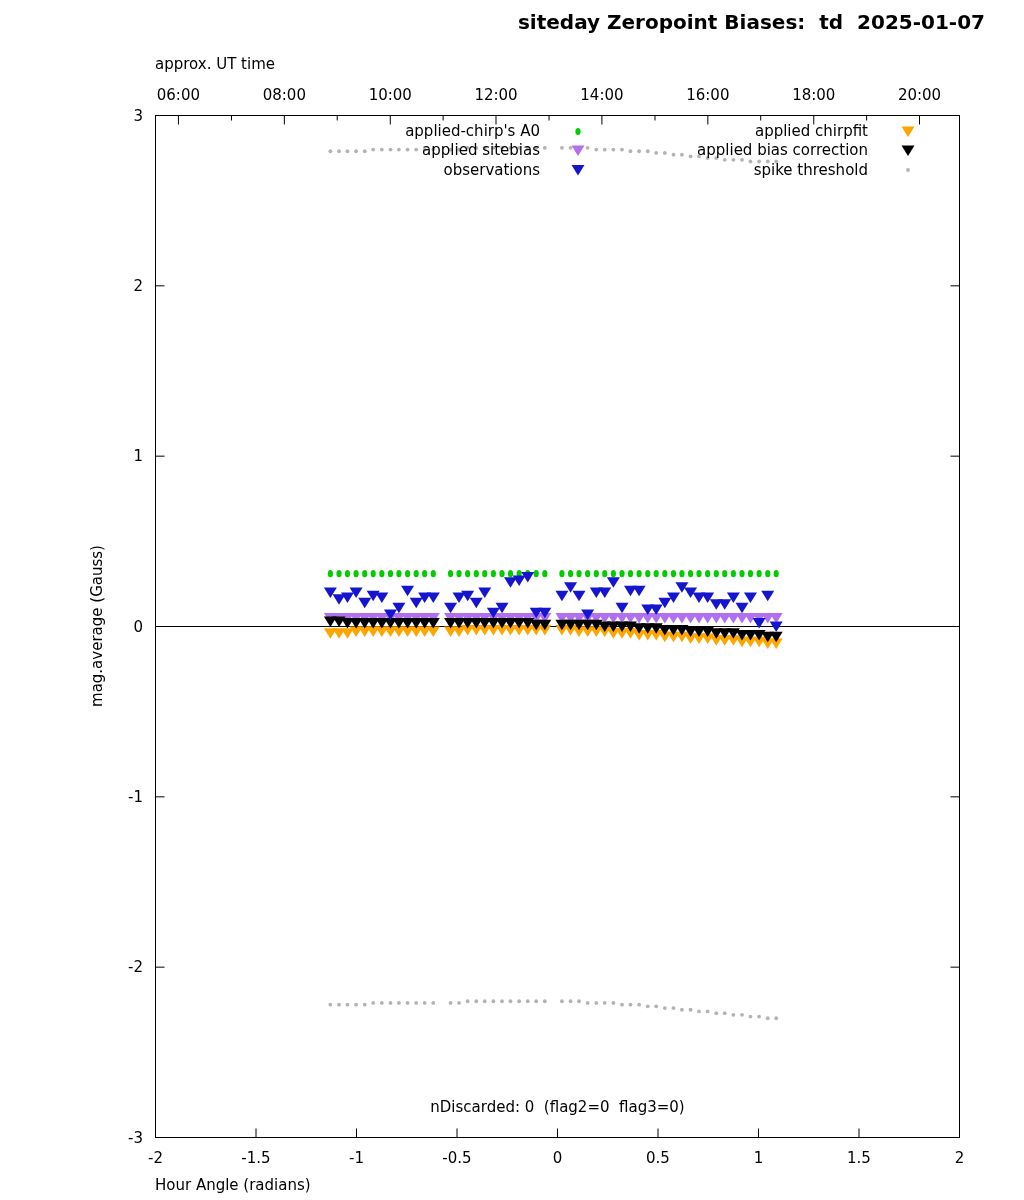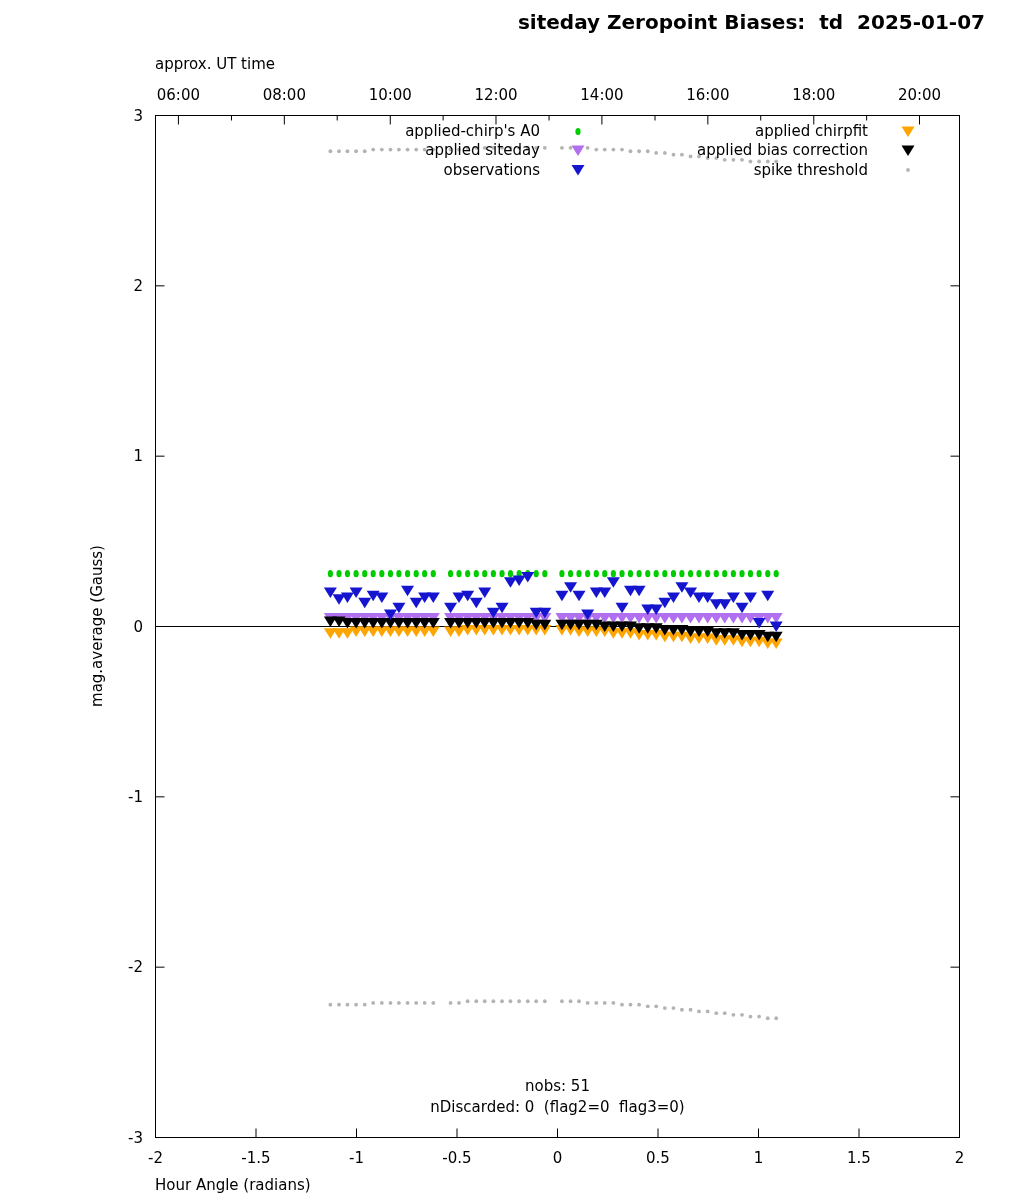--- a/index.html
+++ b/index.html
@@ -474,21 +474,20 @@
         <circle cx="908" cy="170" r="1.9" fill="#b3b3b3"></circle>
       </g>
     </svg>
 
   <div class="abs title">siteday Zeropoint Biases:  td  2025-01-07</div>
   <div class="abs ut-label">approx. UT time</div>
   <div class="abs x-label">Hour Angle (radians)</div>
   <div class="abs y-label">mag.average (Gauss)</div>
 
   <div class="abs legend-label lg-l" style="top:122px">applied-chirp's A0</div>
-  <div class="abs legend-label lg-l" style="top:141px">applied siteday</div>
+  <div class="abs legend-label lg-l" style="top:141px">applied sitebias</div>
   <div class="abs legend-label lg-l" style="top:161px">observations</div>
   <div class="abs legend-label lg-r" style="top:122px">applied chirpfit</div>
   <div class="abs legend-label lg-r" style="top:141px">applied bias correction</div>
   <div class="abs legend-label lg-r" style="top:161px">spike threshold</div>
 
-  <div class="abs note" style="top:1077px">nobs: 51</div>
   <div class="abs note" style="top:1098px">nDiscarded: 0  (flag2=0  flag3=0)</div>
 </div>
 
 </body></html>

